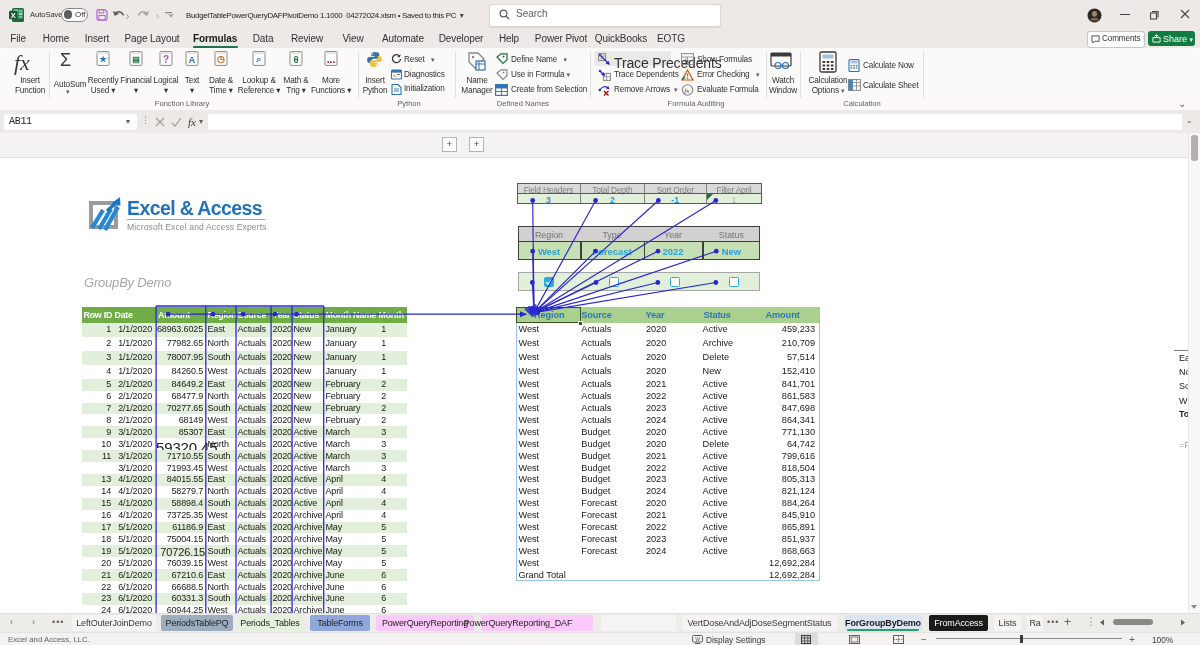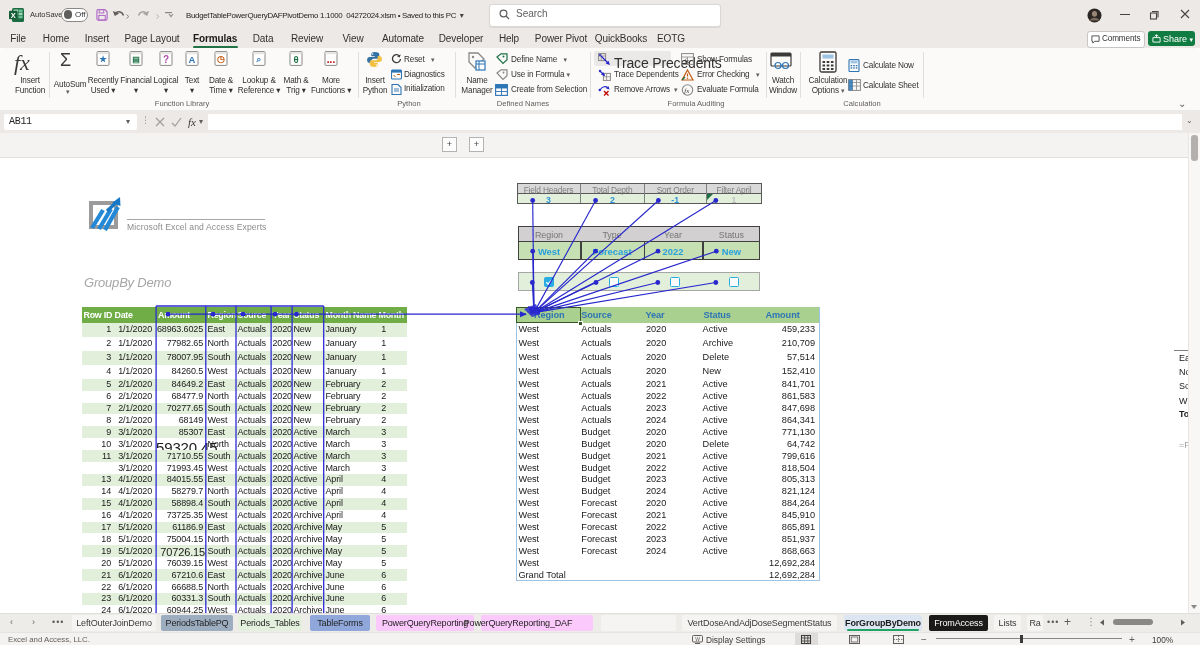--- a/index.html
+++ b/index.html
@@ -314,20 +314,21 @@
     <svg style="position:absolute;left:87px;top:197px" width="36" height="34" viewBox="0 0 36 34">
 <path d="M4 6 h25 v24 h-25 Z" fill="none" stroke="#9b9b9b" stroke-width="4"></path>
 <g stroke="#2389d6">
         <path d="M5 31 L16 13" stroke-width="4.2"></path>
         <path d="M12 32 L24 12" stroke-width="4.2"></path>
         <path d="M18 33 L31 10" stroke-width="4.2"></path>
       </g>
 <path d="M20 14 L32 3" stroke="#1878c8" stroke-width="3.4"></path>
 <path d="M33 0 L33.5 9 L25 6 Z" fill="#1878c8"></path>
     </svg>
+    <div style="left:127px;top:197px;font-size:19.5px;font-weight:bold;color:#2272b9;letter-spacing:-0.6px;">Excel &amp; Access</div>
     <div style="left:127px;top:218.5px;width:138px;height:1.5px;background:#a6a6a6;"></div>
     <div style="left:127px;top:222px;font-size:8.6px;color:#8c8c8c;letter-spacing:0.1px;">Microsoft Excel and Access Experts</div>
     <div style="left:84px;top:274.5px;font-size:13px;font-style:italic;color:#a6a6a6;letter-spacing:-0.2px;">GroupBy Demo</div>
     <div style="left:82px;top:307.3px;width:325px;height:15.5px;background:#70ad47;"></div>
     <div style="left:83.5px;top:310.3px;font-size:8.9px;font-weight:bold;color:#fff;white-space:nowrap;letter-spacing:-0.25px;">Row ID</div>
     <div style="left:114.5px;top:310.3px;font-size:8.9px;font-weight:bold;color:#fff;white-space:nowrap;letter-spacing:-0.25px;">Date</div>
     <div style="left:158px;top:310.3px;font-size:8.9px;font-weight:bold;color:#fff;white-space:nowrap;letter-spacing:-0.25px;">Amount</div>
     <div style="left:207.5px;top:310.3px;font-size:8.9px;font-weight:bold;color:#fff;white-space:nowrap;letter-spacing:-0.25px;">Region</div>
     <div style="left:237.5px;top:310.3px;font-size:8.9px;font-weight:bold;color:#fff;white-space:nowrap;letter-spacing:-0.25px;">Source</div>
     <div style="left:272.5px;top:310.3px;font-size:8.9px;font-weight:bold;color:#fff;white-space:nowrap;letter-spacing:-0.25px;">Year</div>

